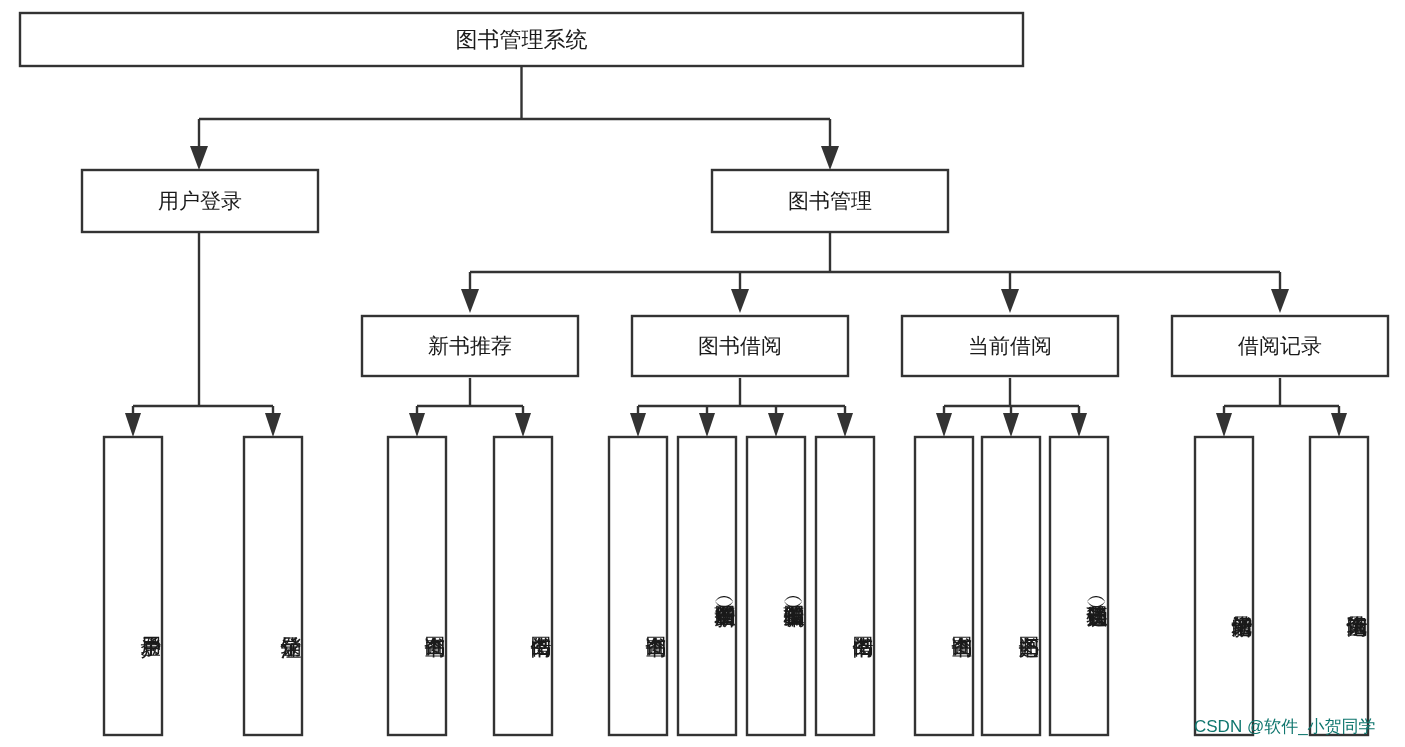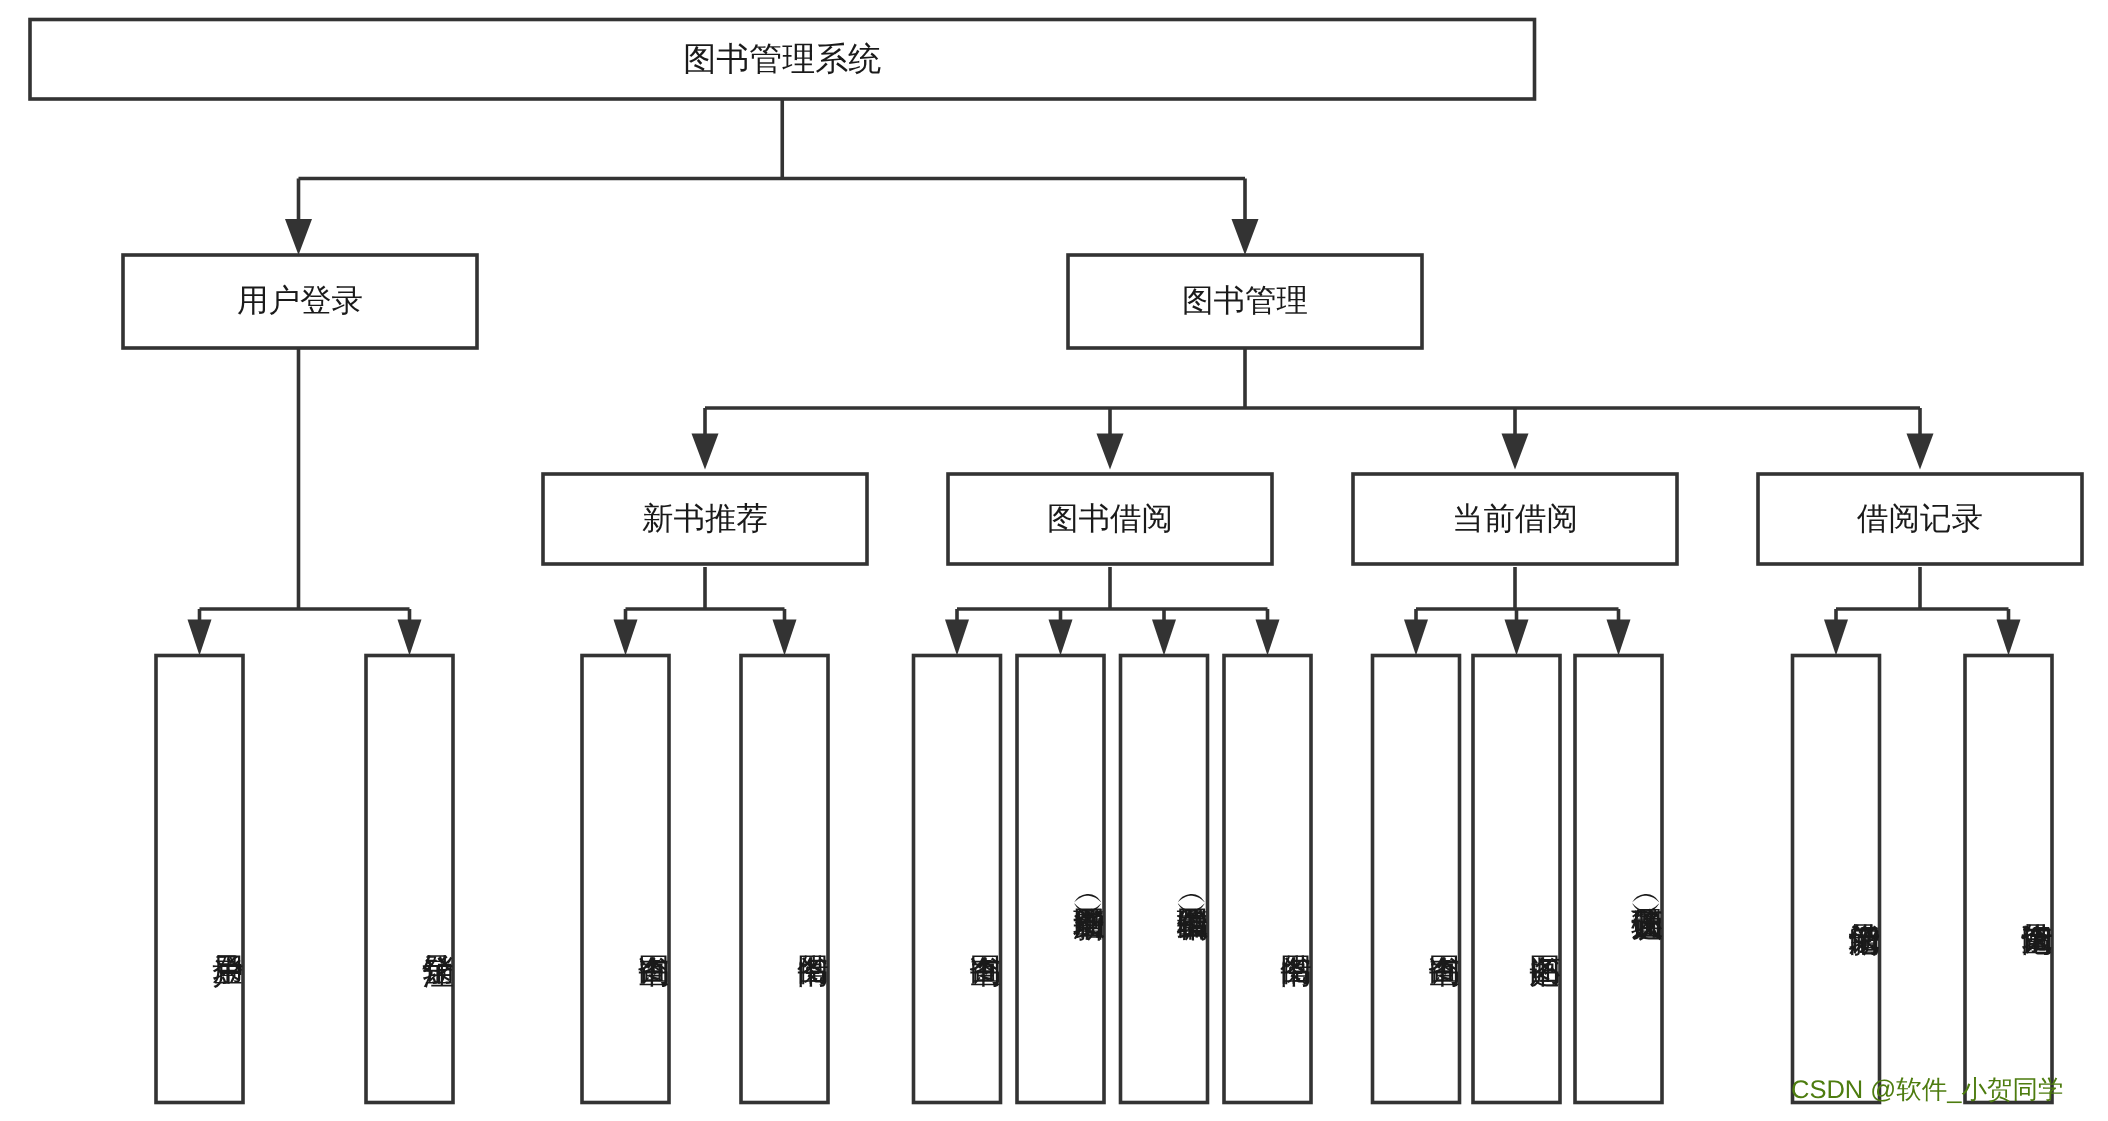--- a/index.html
+++ b/index.html
@@ -70,21 +70,21 @@
     display: flex;
     align-items: flex-start;
     justify-content: center;
     pointer-events: none;
     user-select: none;
   }
   .watermark {
     position: absolute;
     font-family: "Liberation Sans", sans-serif;
     font-size: 17px;
-    color: #4d7c0f;
+    color: #0f766e;
     white-space: nowrap;
     user-select: none;
   }
 </style>
 </head>
 <body>
 
 <div id="diagram-root">
 
   <svg id="flow-svg" viewBox="0 0 1405 747" xmlns="http://www.w3.org/2000/svg">

